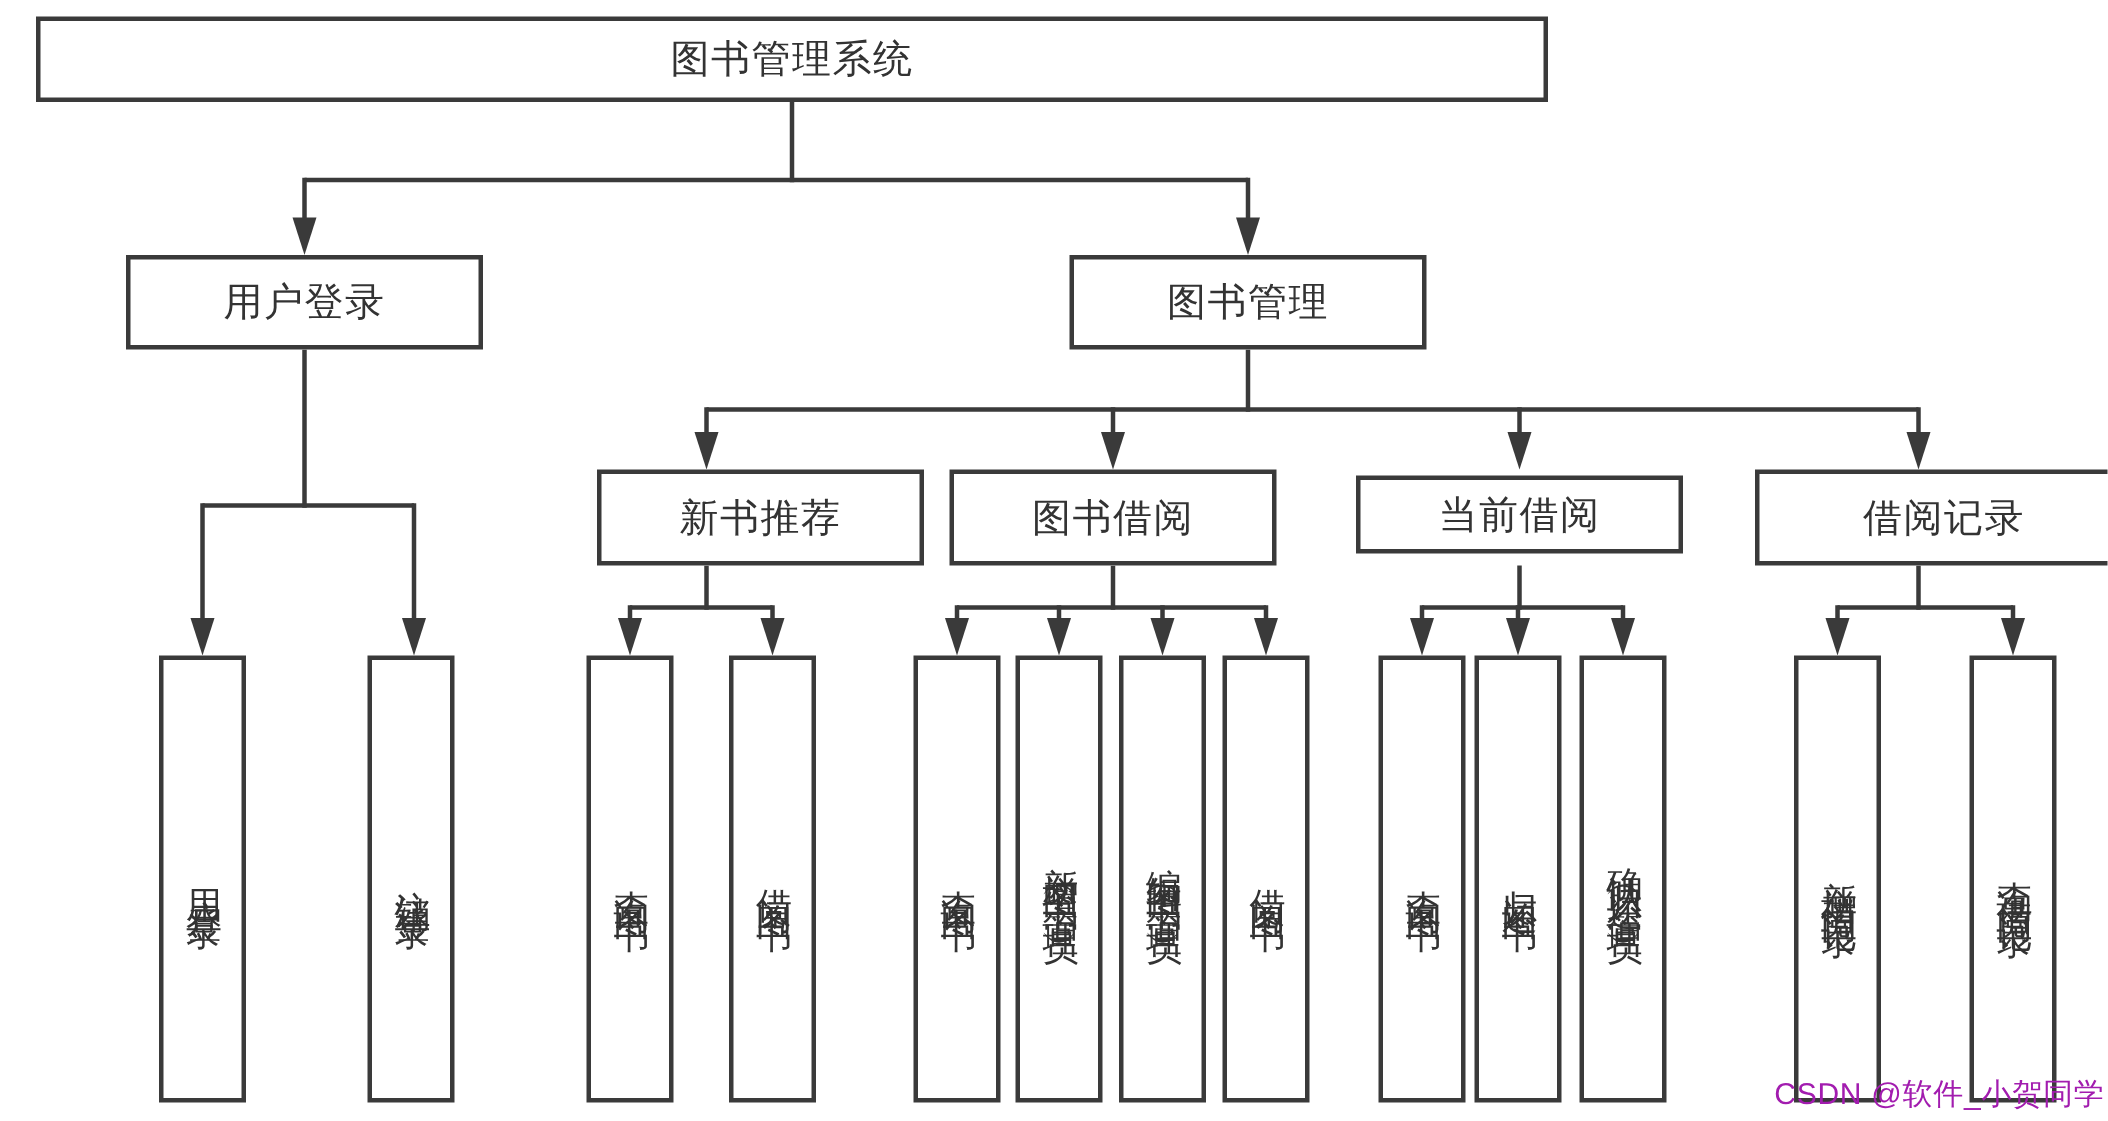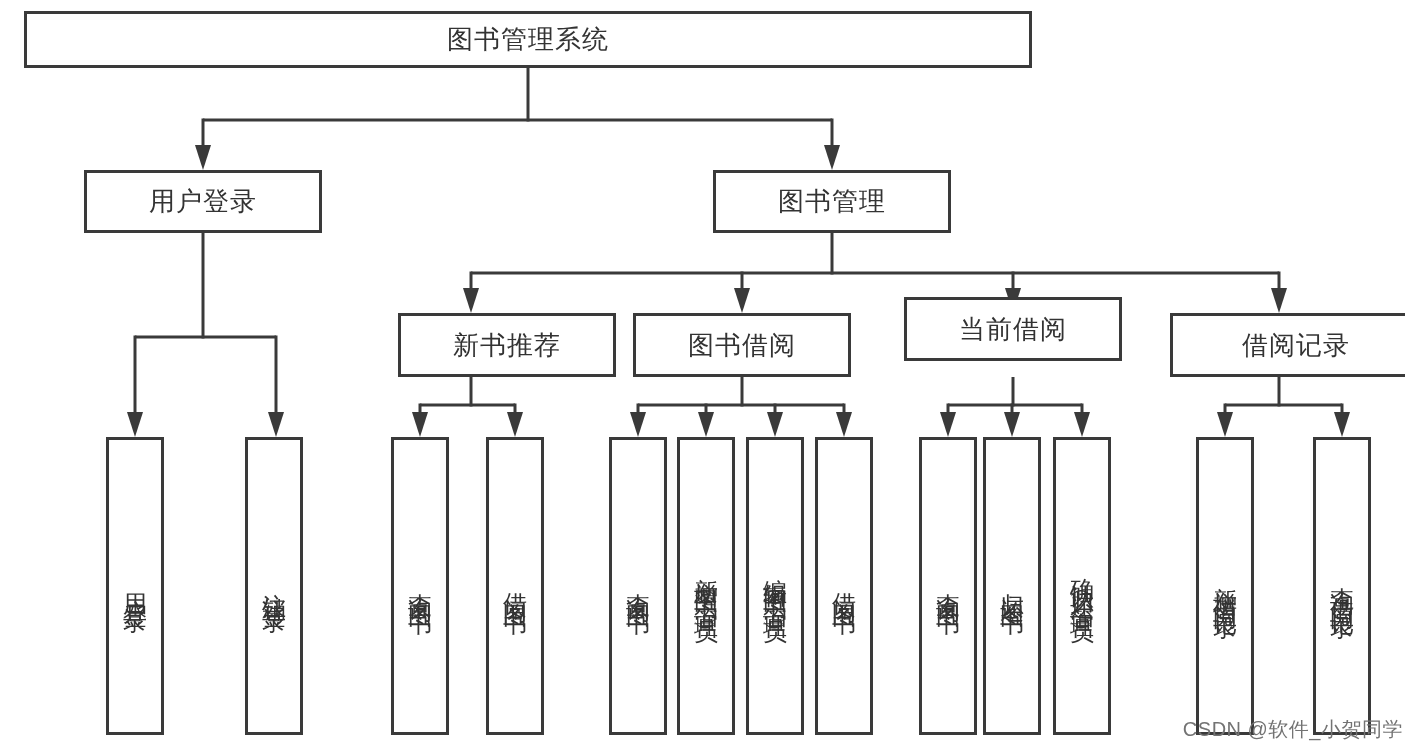--- a/index.html
+++ b/index.html
@@ -18,21 +18,21 @@
     z-index:2;
   }
   .h-node{font-size:26px;letter-spacing:1px;white-space:nowrap;}
   .v-node{width:58px;top:437px;height:298px;}
   .v-node .vlabel{
     writing-mode:vertical-rl;text-orientation:mixed;
     font-size:24px;letter-spacing:6px;line-height:1;white-space:nowrap;
   }
   .watermark{
     position:absolute;right:2px;bottom:4px;z-index:5;
-    font-size:20px;color:#737373;letter-spacing:0.5px;white-space:nowrap;
+    font-size:20px;color:#a21caf;letter-spacing:0.5px;white-space:nowrap;
   }
 </style>
 </head>
 <body>
 
 <div class="stage">
 
   <svg class="connectors" width="1405" height="747" viewBox="0 0 1405 747">
 
     <g>
@@ -119,21 +119,21 @@
   <div class="node h-node" style="left:713px;top:170px;width:238px;height:63px;">
     <span>图书管理</span>
   </div>
 
   <div class="node h-node" style="left:362px;top:313px;width:218px;height:64px;margin-left:36px;">
     <span>新书推荐</span>
   </div>
   <div class="node h-node" style="left:633px;top:313px;width:218px;height:64px;justify-content:center;">
     <span>图书借阅</span>
   </div>
-  <div class="node h-node" style="left:904px;top:297px;width:218px;height:64px;">
+  <div class="node h-node" style="left:904px;top:317px;width:218px;height:52px;">
     <span>当前借阅</span>
   </div>
   <div class="node h-node" style="left:1170px;top:313px;width:252px;height:64px;">
     <span>借阅记录</span>
   </div>
 
   <div class="node v-node" style="left:106px;">
     <span class="vlabel">用户登录</span>
   </div>
   <div class="node v-node" style="left:245px;">

